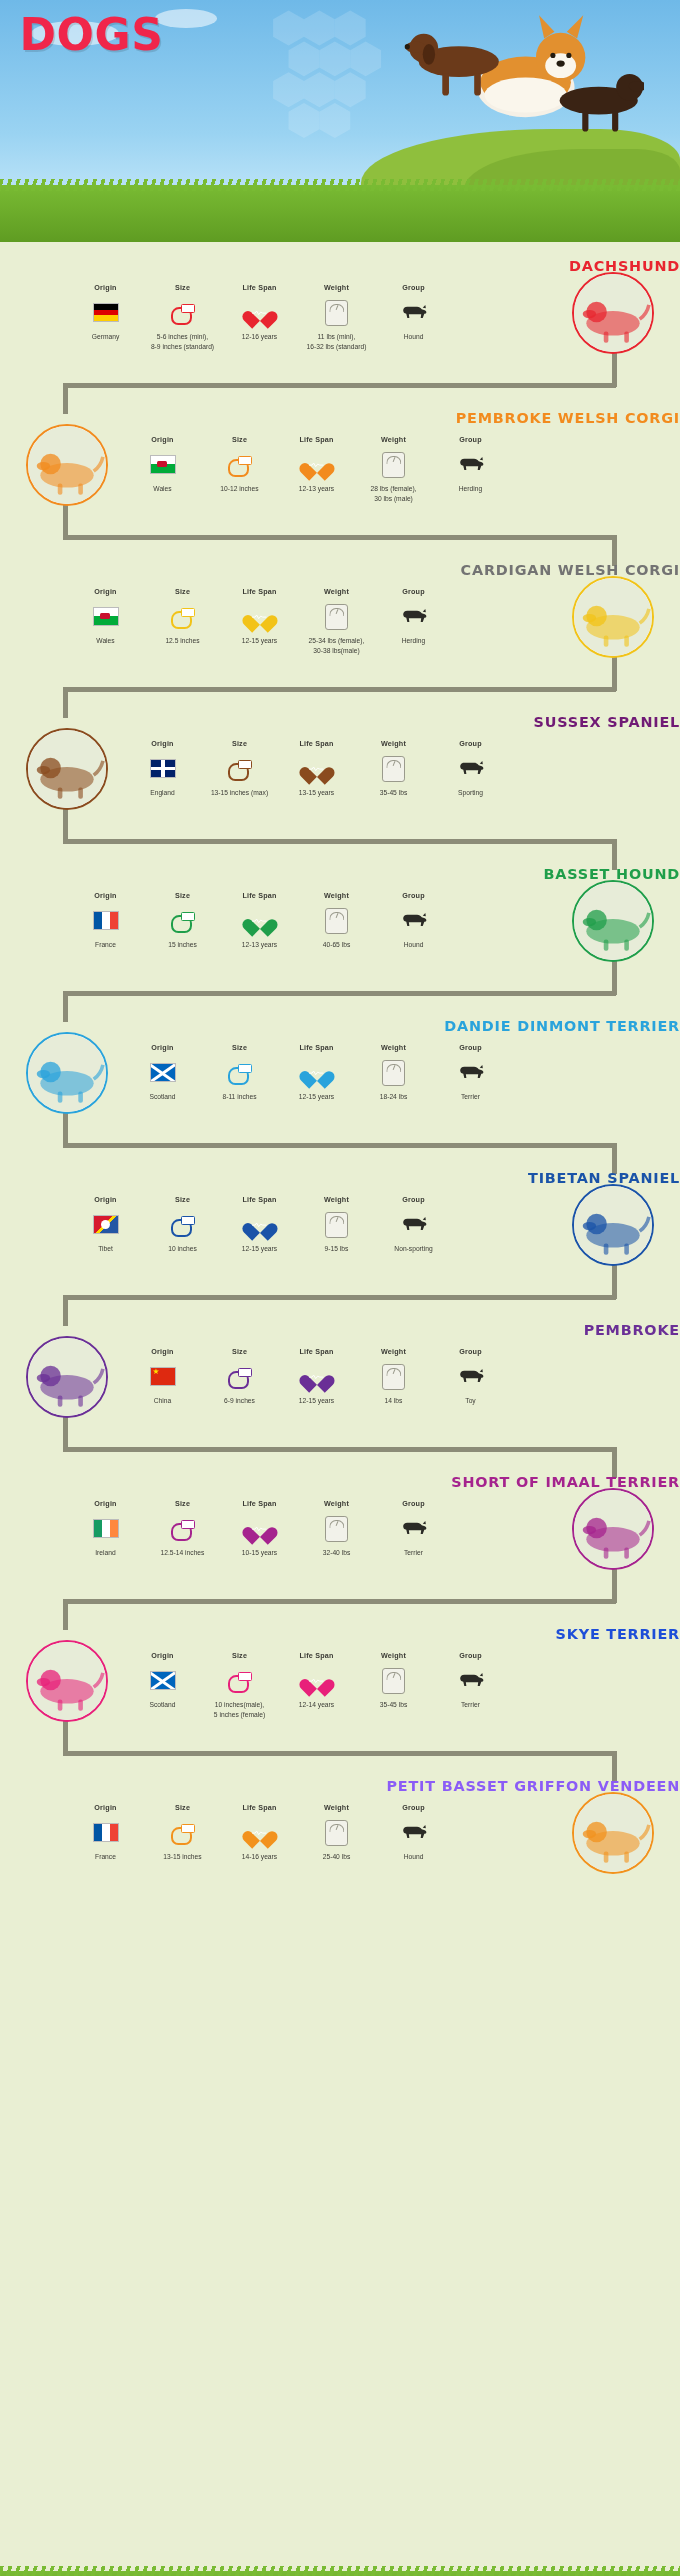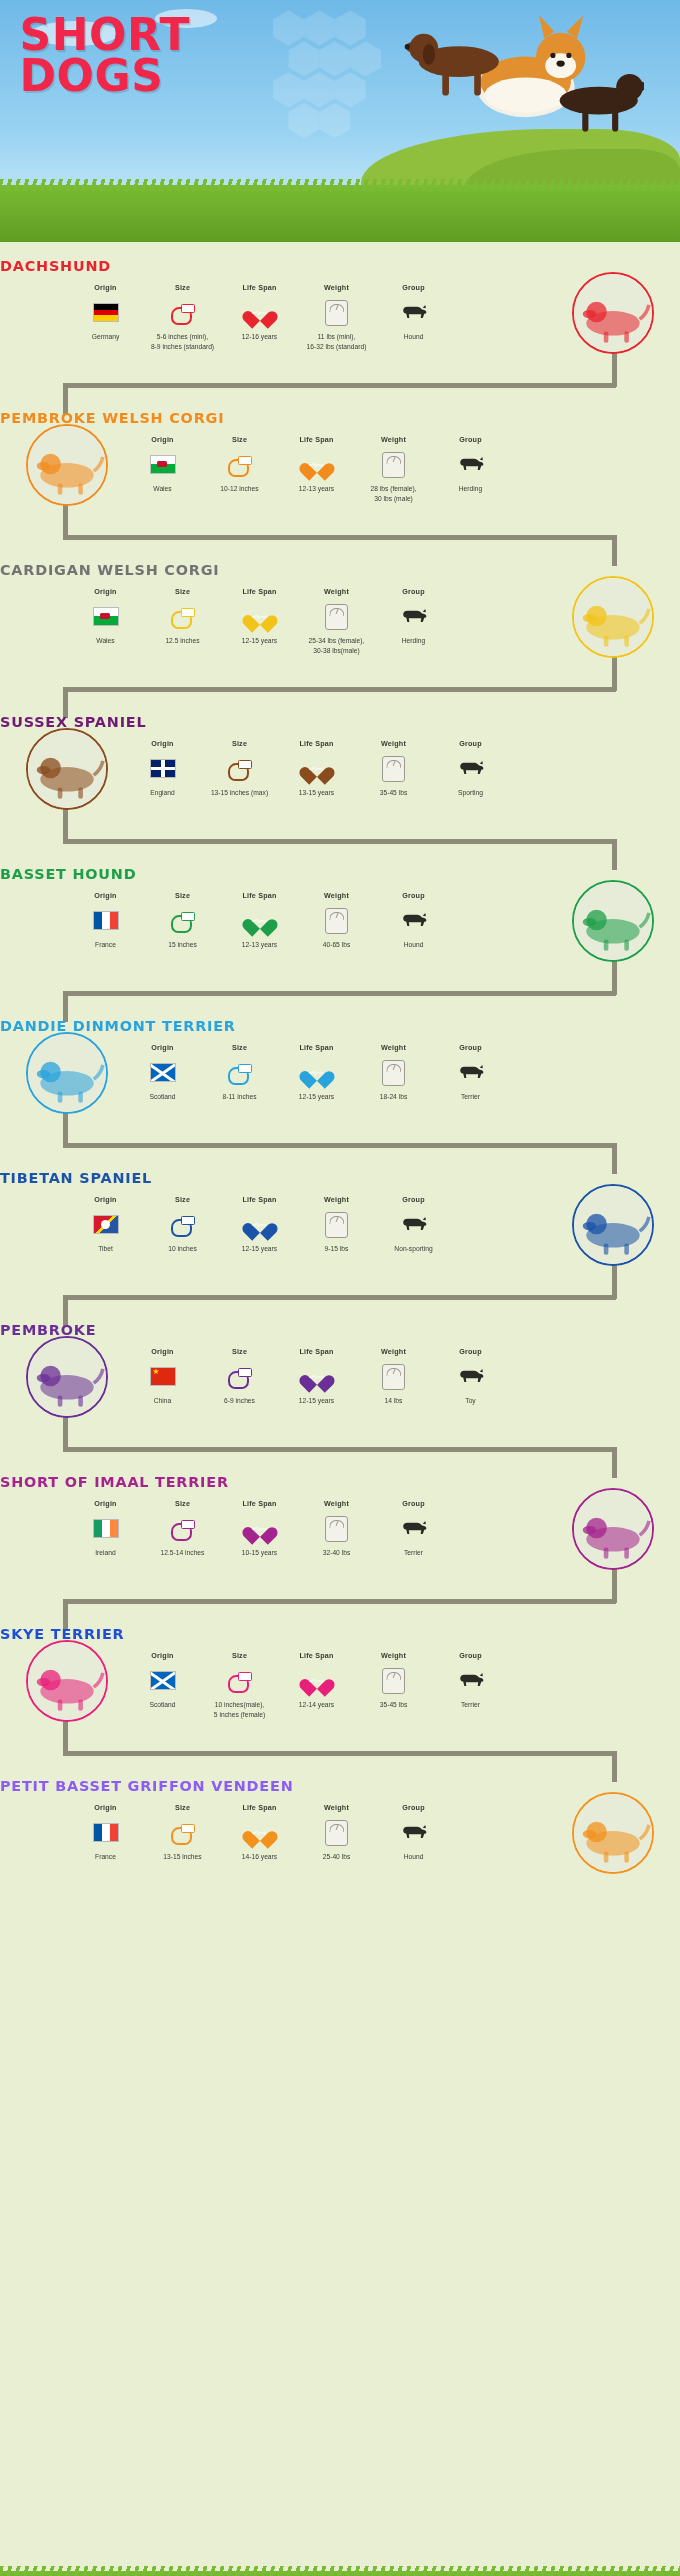--- a/index.html
+++ b/index.html
@@ -74,21 +74,21 @@
 
   
   .breed{
     position:relative;
     height:152px;
   }
   .breed-name{
     position:absolute;
     top:15.5px;
     width:100%;
-    text-align:left;
+    text-align:right;
     font-family:"DejaVu Sans", sans-serif;
     font-weight:bold;
     font-size:14.4px;
     letter-spacing:0.8px;
   }
   .photo{
     position:absolute;
     width:78px;height:78px;
     border-radius:50%;
     border:2.6px solid #999;
@@ -255,21 +255,20 @@
       <ellipse cx="392" cy="176" rx="76" ry="27" fill="#3a2314"></ellipse>
       <circle cx="452" cy="150" r="26" fill="#3a2314"></circle>
       <ellipse cx="468" cy="148" rx="18" ry="10" fill="#3a2314"></ellipse>
       <rect x="360" y="196" width="12" height="40" rx="6" fill="#3a2314"></rect>
       <rect x="418" y="196" width="12" height="40" rx="6" fill="#3a2314"></rect>
     </svg>
 
     <div class="grass"></div>
 
     <div class="title">
-      <span>SHORT</span>
       <span>DOGS</span>
     </div>
   </div>
 
 
   <div id="breeds-root">
       <div class="breed" style="margin-bottom:0">
         <div class="track" style="left:612px;top:108px;width:5.2px;height:37px;"></div>
         <div class="track" style="left:63px;top:141px;width:553px;height:5.2px;"></div>
         <div class="track" style="left:63px;top:141px;width:5.2px;height:31px;"></div>

